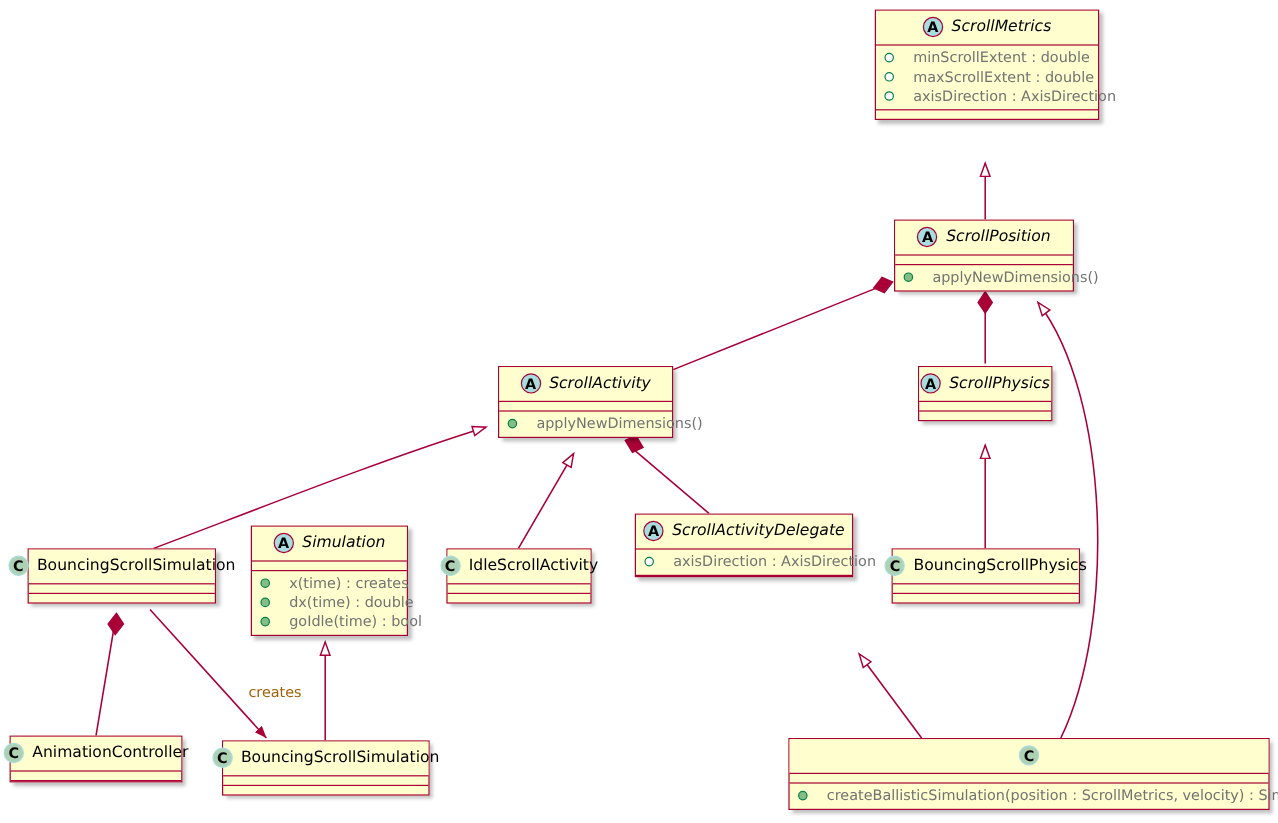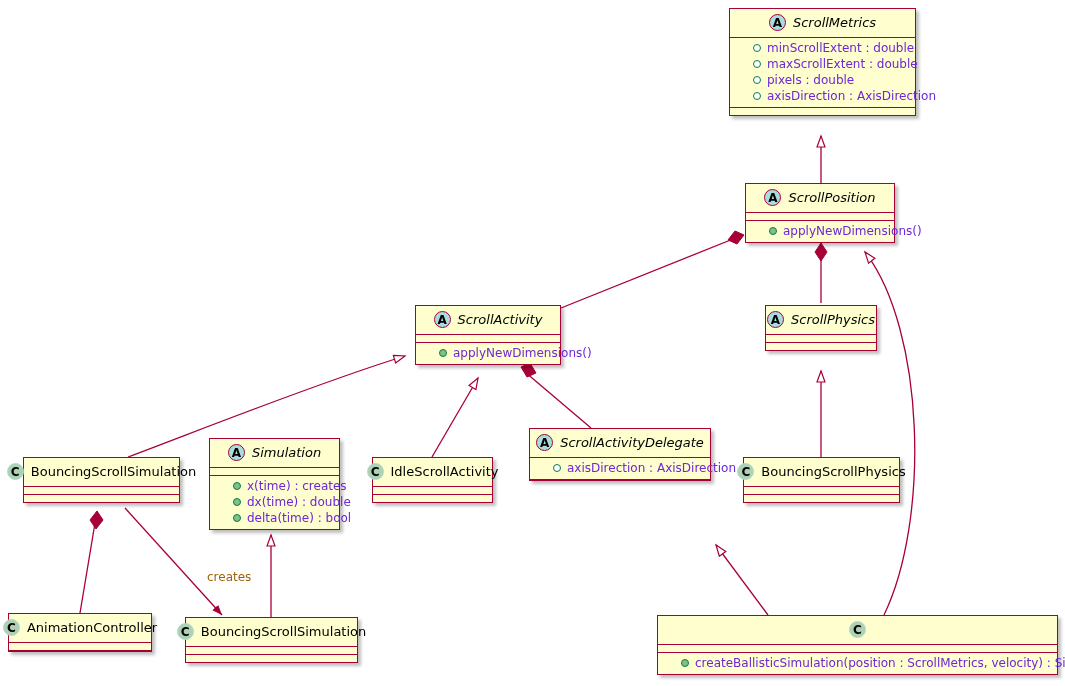--- a/index.html
+++ b/index.html
@@ -37,25 +37,24 @@
     font-size:12px;font-weight:bold;font-family:"DejaVu Sans","Liberation Sans",sans-serif;
     color:#000000;box-sizing:border-box;flex:0 0 auto;
     line-height:1;
   }
   .icon.cls{background:#ADD1B2;border:1px solid #A9DCDF;}
   .icon.abs{background:#A9DCDF;border:1px solid #A80036;}
   .sep{height:0;border-top:1px solid #A80036;}
   .compart{padding:2px 0 3px 0;}
   .compart.empty{height:7px;padding:0;}
   .mem{
-    display:flex;align-items:center;gap:6px;
+    display:flex;align-items:center;gap:16px;
     padding:0px 8px 0px 7px;
-    font-size:12px;color:#6d28d9;white-space:nowrap;
+    font-size:12px;color:#737373;white-space:nowrap;
     line-height:16px;
-    margin-left:16px;
   }
   .vis{
     width:8px;height:8px;border-radius:50%;box-sizing:border-box;flex:0 0 auto;
   }
   .vis.pub-field{background:#FFFFFF;border:1px solid #038048;}
   .vis.pub-method{background:#84BE84;border:1px solid #038048;}
 
   .edgelabel{
     position:absolute;font-size:12px;color:#a16207;z-index:6;white-space:nowrap;
   }
@@ -138,111 +137,107 @@
       <div class="mem">
           <span class="vis pub-field"></span>
           <span>minScrollExtent : double</span>
         </div>
       <div class="mem">
           <span class="vis pub-field"></span>
           <span>maxScrollExtent : double</span>
         </div>
       <div class="mem">
           <span class="vis pub-field"></span>
-          <span>pixels : double</span>
-        </div>
+          <span>axisDirection : AxisDirection</span>
+        </div>
+    </div>
+    <div class="sep"></div>
+    <div class="compart empty"></div>
+  </div>
+
+  <div class="node" style="left:745px;top:183px;width:150px;">
+    <div class="nhead">
+      <span class="icon abs">A</span>
+      <span class="nname abstract">ScrollPosition</span>
+    </div>
+    <div class="sep"></div>
+    <div class="compart empty"></div>
+    <div class="sep"></div>
+    <div class="compart">
+      <div class="mem">
+          <span class="vis pub-method"></span>
+          <span>applyNewDimensions()</span>
+        </div>
+    </div>
+  </div>
+
+  <div class="node" style="left:415px;top:305px;width:146px;">
+    <div class="nhead">
+      <span class="icon abs">A</span>
+      <span class="nname abstract">ScrollActivity</span>
+    </div>
+    <div class="sep"></div>
+    <div class="compart empty"></div>
+    <div class="sep"></div>
+    <div class="compart">
+      <div class="mem">
+          <span class="vis pub-method"></span>
+          <span>applyNewDimensions()</span>
+        </div>
+    </div>
+  </div>
+
+  <div class="node" style="left:765px;top:305px;width:112px;">
+    <div class="nhead">
+      <span class="icon abs">A</span>
+      <span class="nname abstract">ScrollPhysics</span>
+    </div>
+    <div class="sep"></div>
+    <div class="compart empty"></div>
+    <div class="sep"></div>
+    <div class="compart empty"></div>
+  </div>
+
+  <div class="node" style="left:209px;top:438px;width:131px;">
+    <div class="nhead">
+      <span class="icon abs">A</span>
+      <span class="nname abstract">Simulation</span>
+    </div>
+    <div class="sep"></div>
+    <div class="compart empty"></div>
+    <div class="sep"></div>
+    <div class="compart">
+      <div class="mem">
+          <span class="vis pub-method"></span>
+          <span>x(time) : creates</span>
+        </div>
+      <div class="mem">
+          <span class="vis pub-method"></span>
+          <span>dx(time) : double</span>
+        </div>
+      <div class="mem">
+          <span class="vis pub-method"></span>
+          <span>goIdle(time) : bool</span>
+        </div>
+    </div>
+  </div>
+
+  <div class="node" style="left:529px;top:428px;width:182px;">
+    <div class="nhead">
+      <span class="icon abs">A</span>
+      <span class="nname abstract">ScrollActivityDelegate</span>
+    </div>
+    <div class="sep"></div>
+    <div class="compart">
       <div class="mem">
           <span class="vis pub-field"></span>
           <span>axisDirection : AxisDirection</span>
         </div>
     </div>
     <div class="sep"></div>
-    <div class="compart empty"></div>
-  </div>
-
-  <div class="node" style="left:745px;top:183px;width:150px;">
-    <div class="nhead">
-      <span class="icon abs">A</span>
-      <span class="nname abstract">ScrollPosition</span>
-    </div>
-    <div class="sep"></div>
-    <div class="compart empty"></div>
-    <div class="sep"></div>
-    <div class="compart">
-      <div class="mem">
-          <span class="vis pub-method"></span>
-          <span>applyNewDimensions()</span>
-        </div>
-    </div>
-  </div>
-
-  <div class="node" style="left:415px;top:305px;width:146px;">
-    <div class="nhead">
-      <span class="icon abs">A</span>
-      <span class="nname abstract">ScrollActivity</span>
-    </div>
-    <div class="sep"></div>
-    <div class="compart empty"></div>
-    <div class="sep"></div>
-    <div class="compart">
-      <div class="mem">
-          <span class="vis pub-method"></span>
-          <span>applyNewDimensions()</span>
-        </div>
-    </div>
-  </div>
-
-  <div class="node" style="left:765px;top:305px;width:112px;">
-    <div class="nhead">
-      <span class="icon abs">A</span>
-      <span class="nname abstract">ScrollPhysics</span>
-    </div>
-    <div class="sep"></div>
-    <div class="compart empty"></div>
-    <div class="sep"></div>
-    <div class="compart empty"></div>
-  </div>
-
-  <div class="node" style="left:209px;top:438px;width:131px;">
-    <div class="nhead">
-      <span class="icon abs">A</span>
-      <span class="nname abstract">Simulation</span>
-    </div>
-    <div class="sep"></div>
-    <div class="compart empty"></div>
-    <div class="sep"></div>
-    <div class="compart">
-      <div class="mem">
-          <span class="vis pub-method"></span>
-          <span>x(time) : creates</span>
-        </div>
-      <div class="mem">
-          <span class="vis pub-method"></span>
-          <span>dx(time) : double</span>
-        </div>
-      <div class="mem">
-          <span class="vis pub-method"></span>
-          <span>delta(time) : bool</span>
-        </div>
-    </div>
-  </div>
-
-  <div class="node" style="left:529px;top:428px;width:182px;">
-    <div class="nhead">
-      <span class="icon abs">A</span>
-      <span class="nname abstract">ScrollActivityDelegate</span>
-    </div>
-    <div class="sep"></div>
-    <div class="compart">
-      <div class="mem">
-          <span class="vis pub-field"></span>
-          <span>axisDirection : AxisDirection</span>
-        </div>
-    </div>
-    <div class="sep"></div>
   </div>
 
   <div class="node" style="left:23px;top:457px;width:157px;">
     <div class="nhead">
       <span class="icon cls">C</span>
       <span class="nname">BouncingScrollSimulation</span>
     </div>
     <div class="sep"></div>
     <div class="compart empty"></div>
     <div class="sep"></div>

